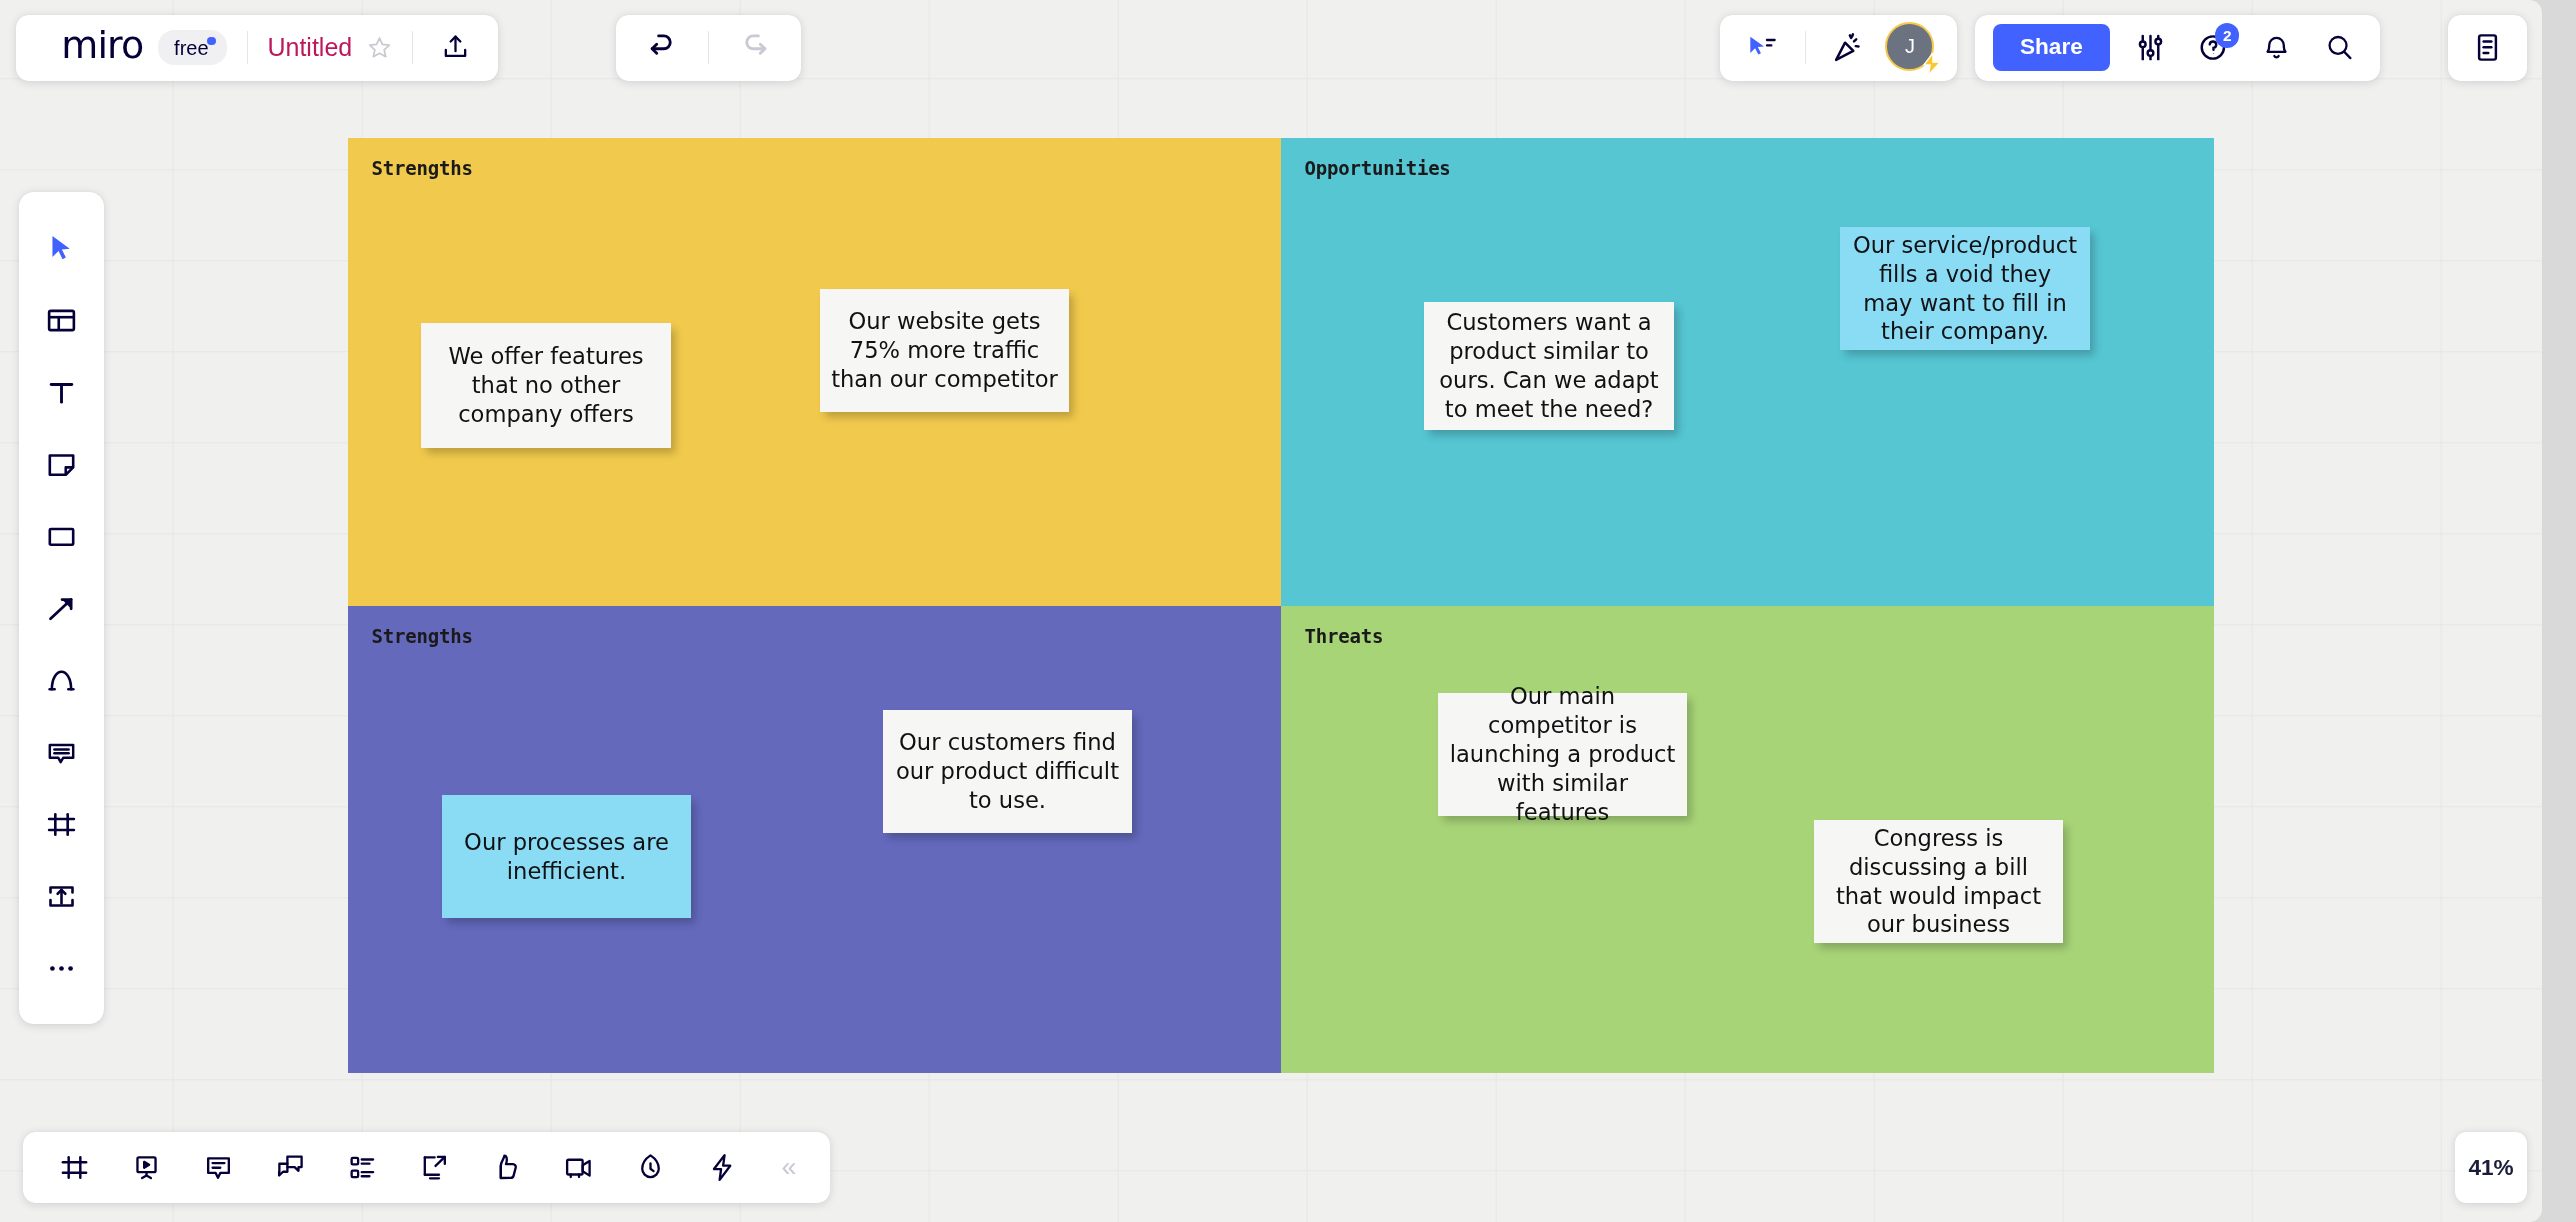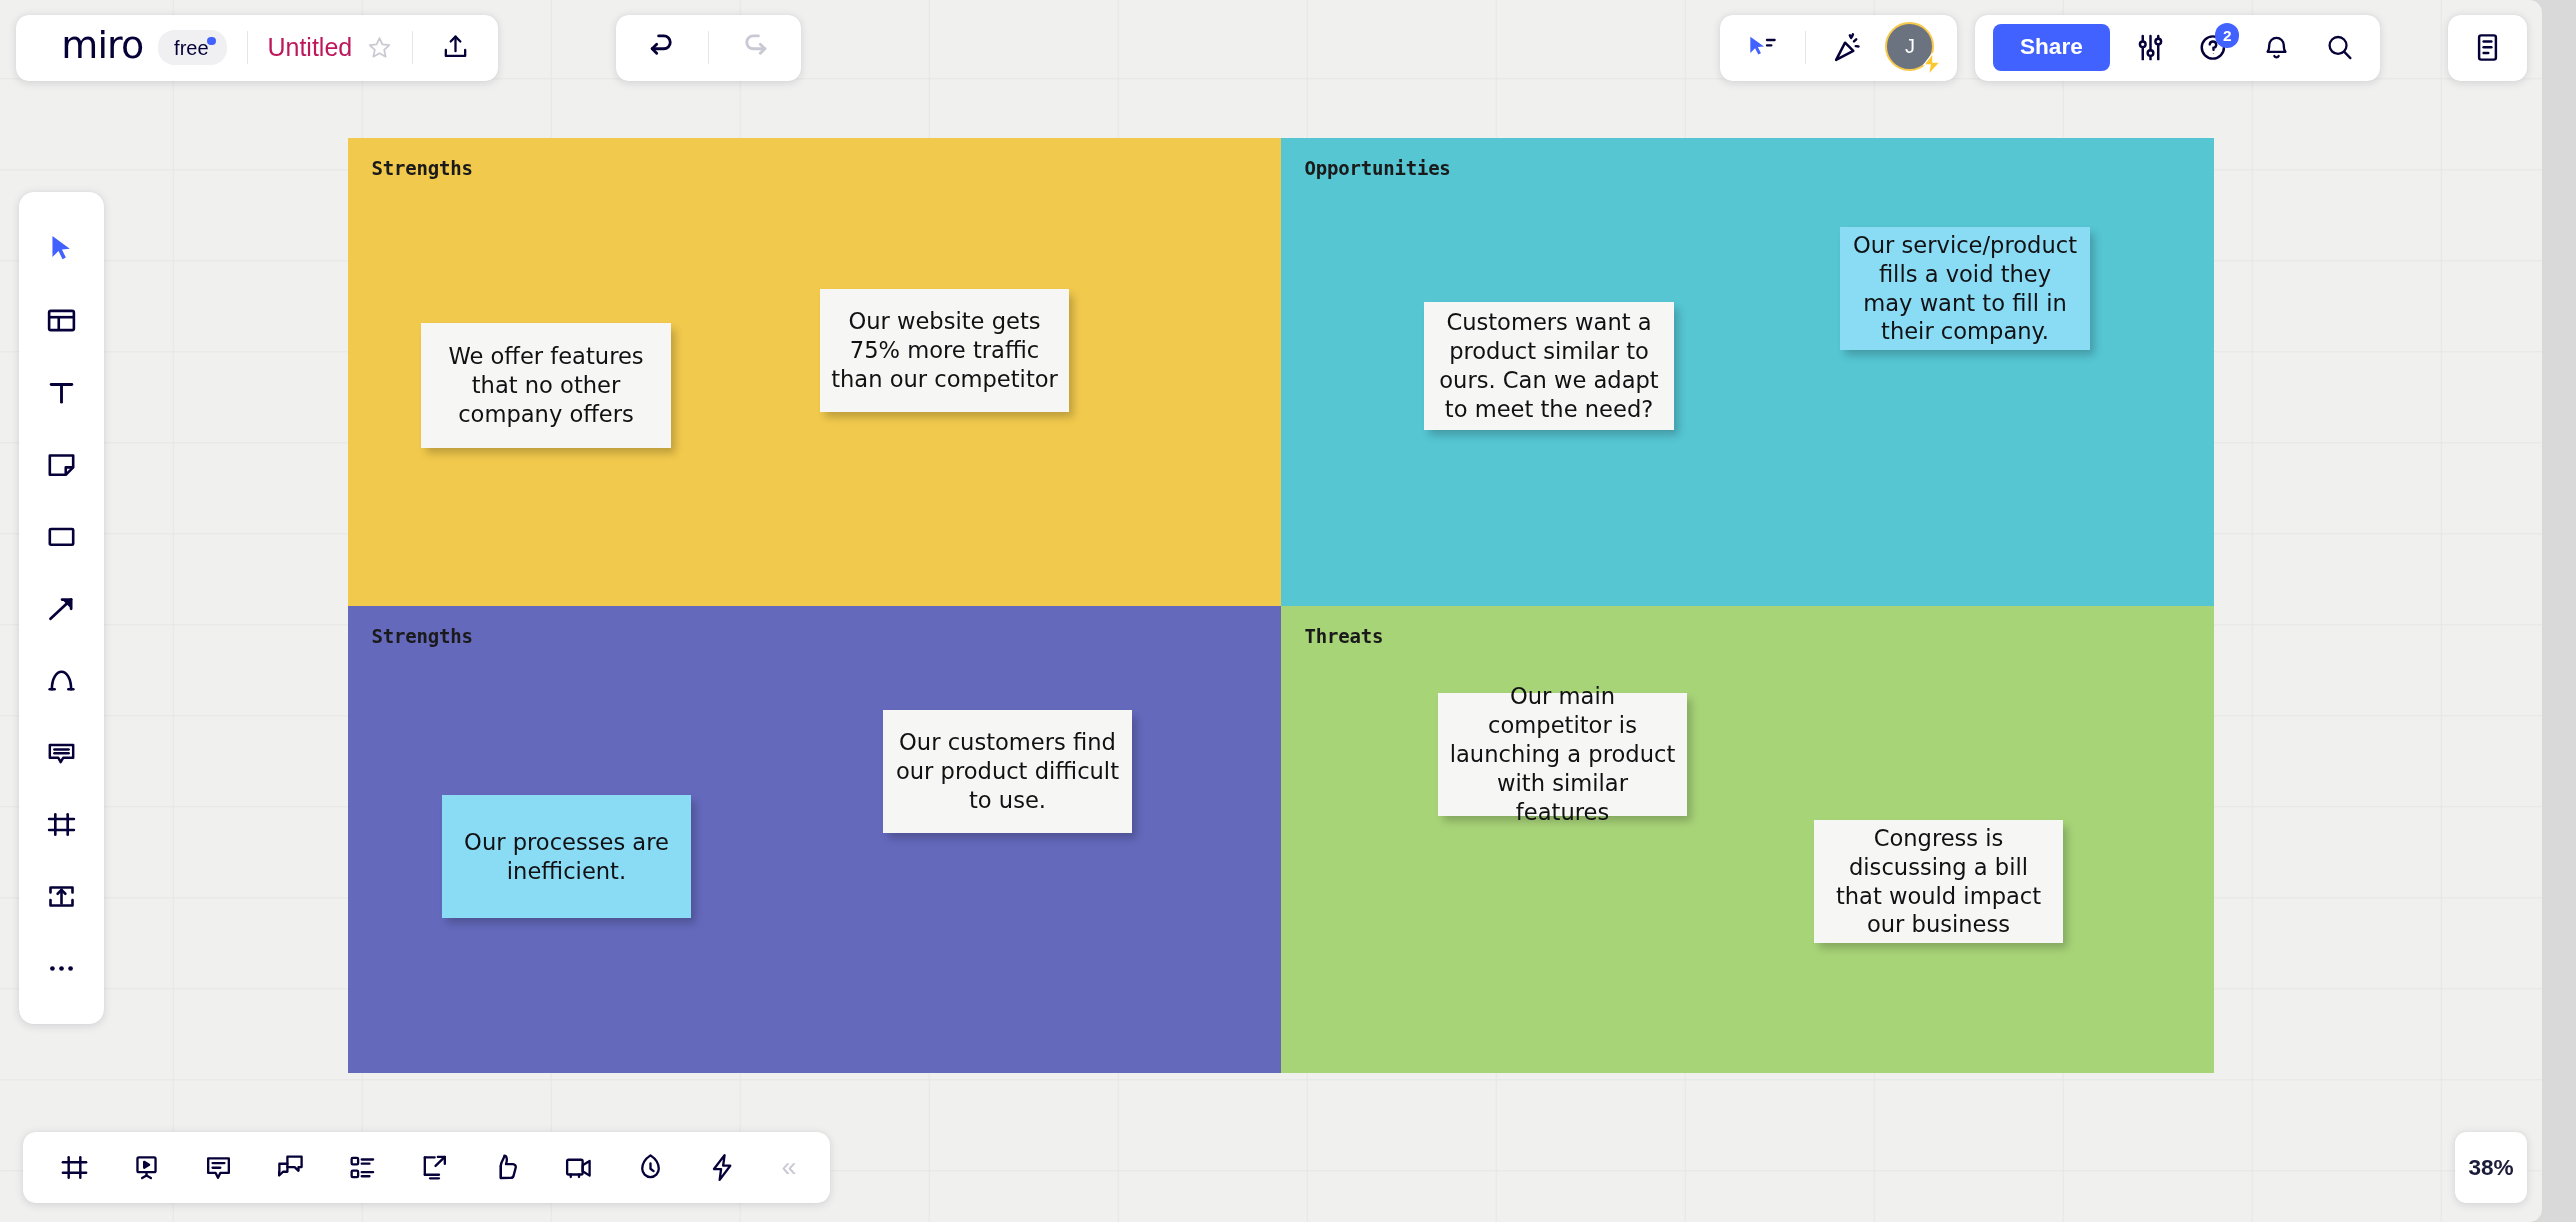--- a/index.html
+++ b/index.html
@@ -603,16 +603,16 @@
 
     <div class="btool">
       <svg width="31" height="31" viewBox="0 0 24 24" fill="none" stroke="#050038" stroke-width="1.8" stroke-linecap="round" stroke-linejoin="round">
         <path d="M13.6 2.4 L5.4 13.2 h5.5 l-1.1 8.4 L18 10.6 h-5.5 z"></path>
       </svg>
     </div>
 
     <div class="btool collapse">«</div>
   </div>
 
-  <div class="panel" id="zoom-chip">38%</div>
+  <div class="panel" id="zoom-chip">41%</div>
 
 </div>
 
 
 </body></html>

